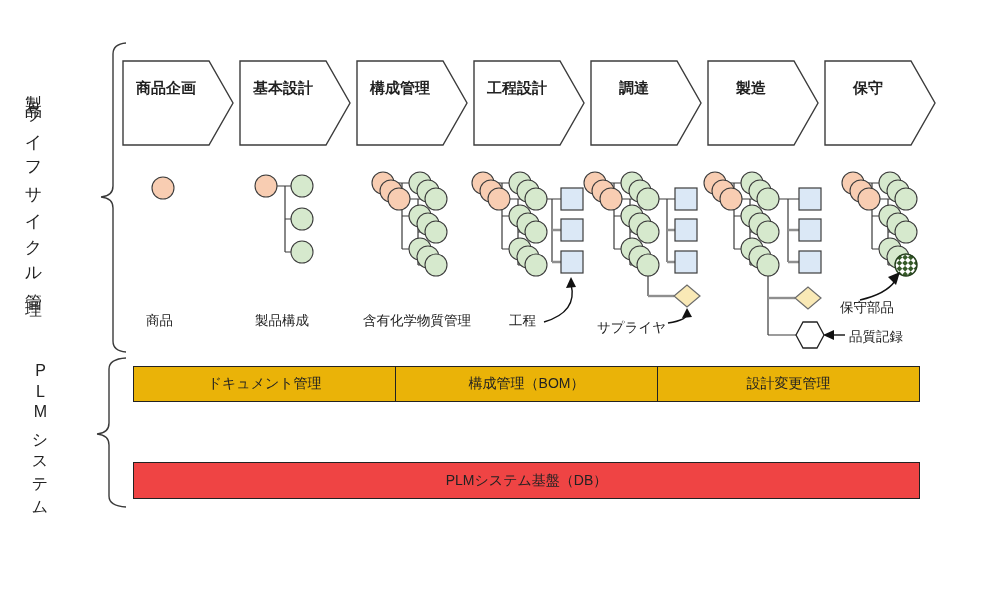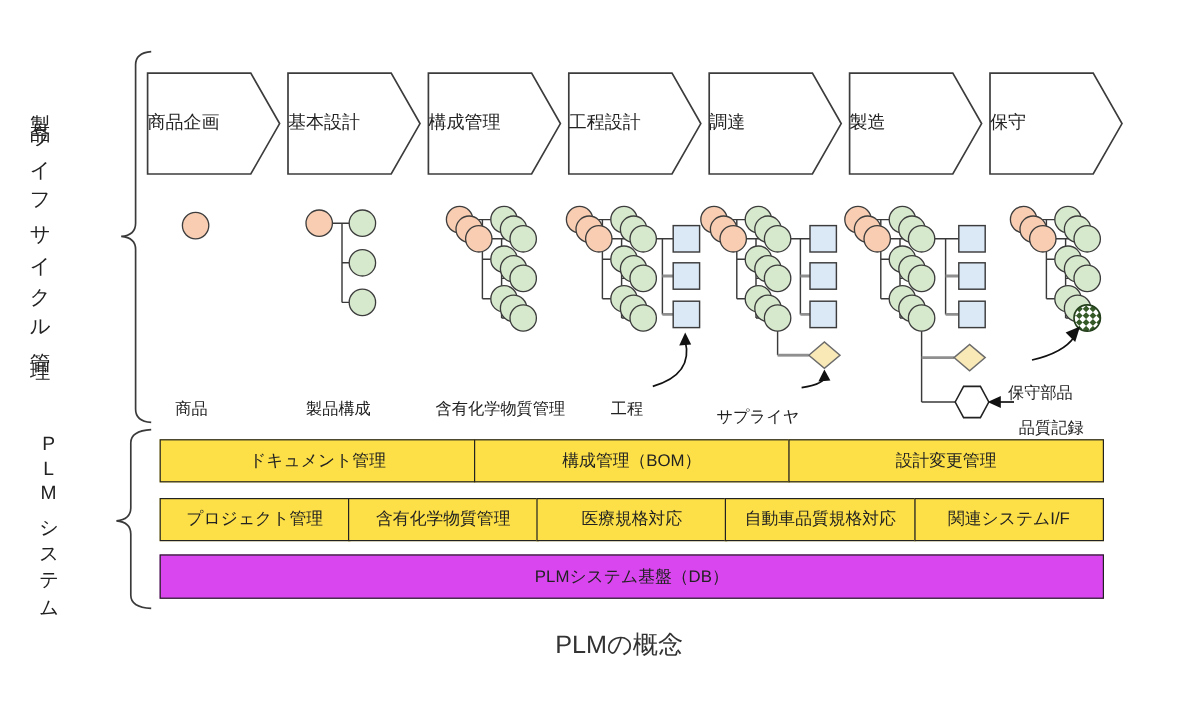--- a/index.html
+++ b/index.html
@@ -11,30 +11,30 @@
   .b{stroke-width:1.4;}
   .thick{stroke:#8f8f8f;stroke-width:2.4;fill:none;}
   .ann{stroke:#111;stroke-width:1.4;fill:none;}
   .ah{fill:#111;stroke:none;}
   .pk{fill:#f8cdb2;stroke:#3c3c3c;stroke-width:1.1;}
   .gn{fill:#d6e9cd;stroke:#3c3c3c;stroke-width:1.1;}
   .sq{fill:#dbe8f6;stroke:#3c3c3c;stroke-width:1.2;}
   .dm{fill:#f9e9b6;stroke:#6b6b6b;stroke-width:1.2;}
   .hx{fill:#ffffff;stroke:#222;stroke-width:1.3;}
   .chkc{stroke:#243f1c;stroke-width:1.4;}
-  .stage-label{position:absolute;width:86px;top:93px;height:20px;line-height:20px;
-               font-size:15px;color:#222;}
-  .lbl{position:absolute;font-size:13.5px;white-space:nowrap;color:#222;margin-top:20px;}
+  .stage-label{position:absolute;width:86px;top:78px;height:20px;line-height:20px;
+               text-align:center;font-size:15px;color:#222;font-weight:bold;}
+  .lbl{position:absolute;font-size:13.5px;white-space:nowrap;color:#222;}
   .sys-row{position:absolute;left:133px;display:flex;width:787px;}
   .sys-cell{flex:1;box-sizing:border-box;border:1.4px solid #222;margin-left:-1.4px;
-            background:#fde047;text-align:center;font-size:14px;height:36px;line-height:33px;
+            background:#eab308;text-align:center;font-size:14px;height:36px;line-height:33px;
             white-space:nowrap;overflow:hidden;}
   .sys-cell:first-child{margin-left:0;}
   .sys-base{position:absolute;left:133px;box-sizing:border-box;width:787px;height:37px;
-            border:1.4px solid #222;background:#d946ef;text-align:center;font-size:14px;line-height:34px;}
+            border:1.4px solid #222;background:#ef4444;text-align:center;font-size:14px;line-height:34px;}
   .vlabel{position:absolute;writing-mode:vertical-rl;text-orientation:upright;white-space:nowrap;}
   .vl1{left:22px;top:82px;font-size:17px;letter-spacing:7px;}
   .vl2{left:29px;top:362px;font-size:16px;letter-spacing:3.5px;}
   .title{position:absolute;left:316px;top:523px;width:400px;text-align:center;font-size:21px;color:#333;}
 </style>
 </head>
 <body>
 
 <div class="canvas">
 
@@ -205,27 +205,19 @@
   <div class="lbl" style="left:509px;top:312px">工程</div>
   <div class="lbl" style="left:597px;top:319px">サプライヤ</div>
   <div class="lbl" style="left:840px;top:299px">保守部品</div>
   <div class="lbl" style="left:849px;top:328px">品質記録</div>
 
   <div class="sys-row" style="top:366px">
     <div class="sys-cell">ドキュメント管理</div>
     <div class="sys-cell">構成管理（BOM）</div>
     <div class="sys-cell">設計変更管理</div>
   </div>
-  <div class="sys-row" style="top:415px">
-    <div class="sys-cell">プロジェクト管理</div>
-    <div class="sys-cell">含有化学物質管理</div>
-    <div class="sys-cell">医療規格対応</div>
-    <div class="sys-cell">自動車品質規格対応</div>
-    <div class="sys-cell">関連システムI/F</div>
-  </div>
   <div class="sys-base" style="top:462px">PLMシステム基盤（DB）</div>
 
   <div class="vlabel vl1">製品ライフサイクル管理</div>
   <div class="vlabel vl2">PLMシステム</div>
 
-  <div class="title">PLMの概念</div>
 
 </div>
 
 </body></html>

